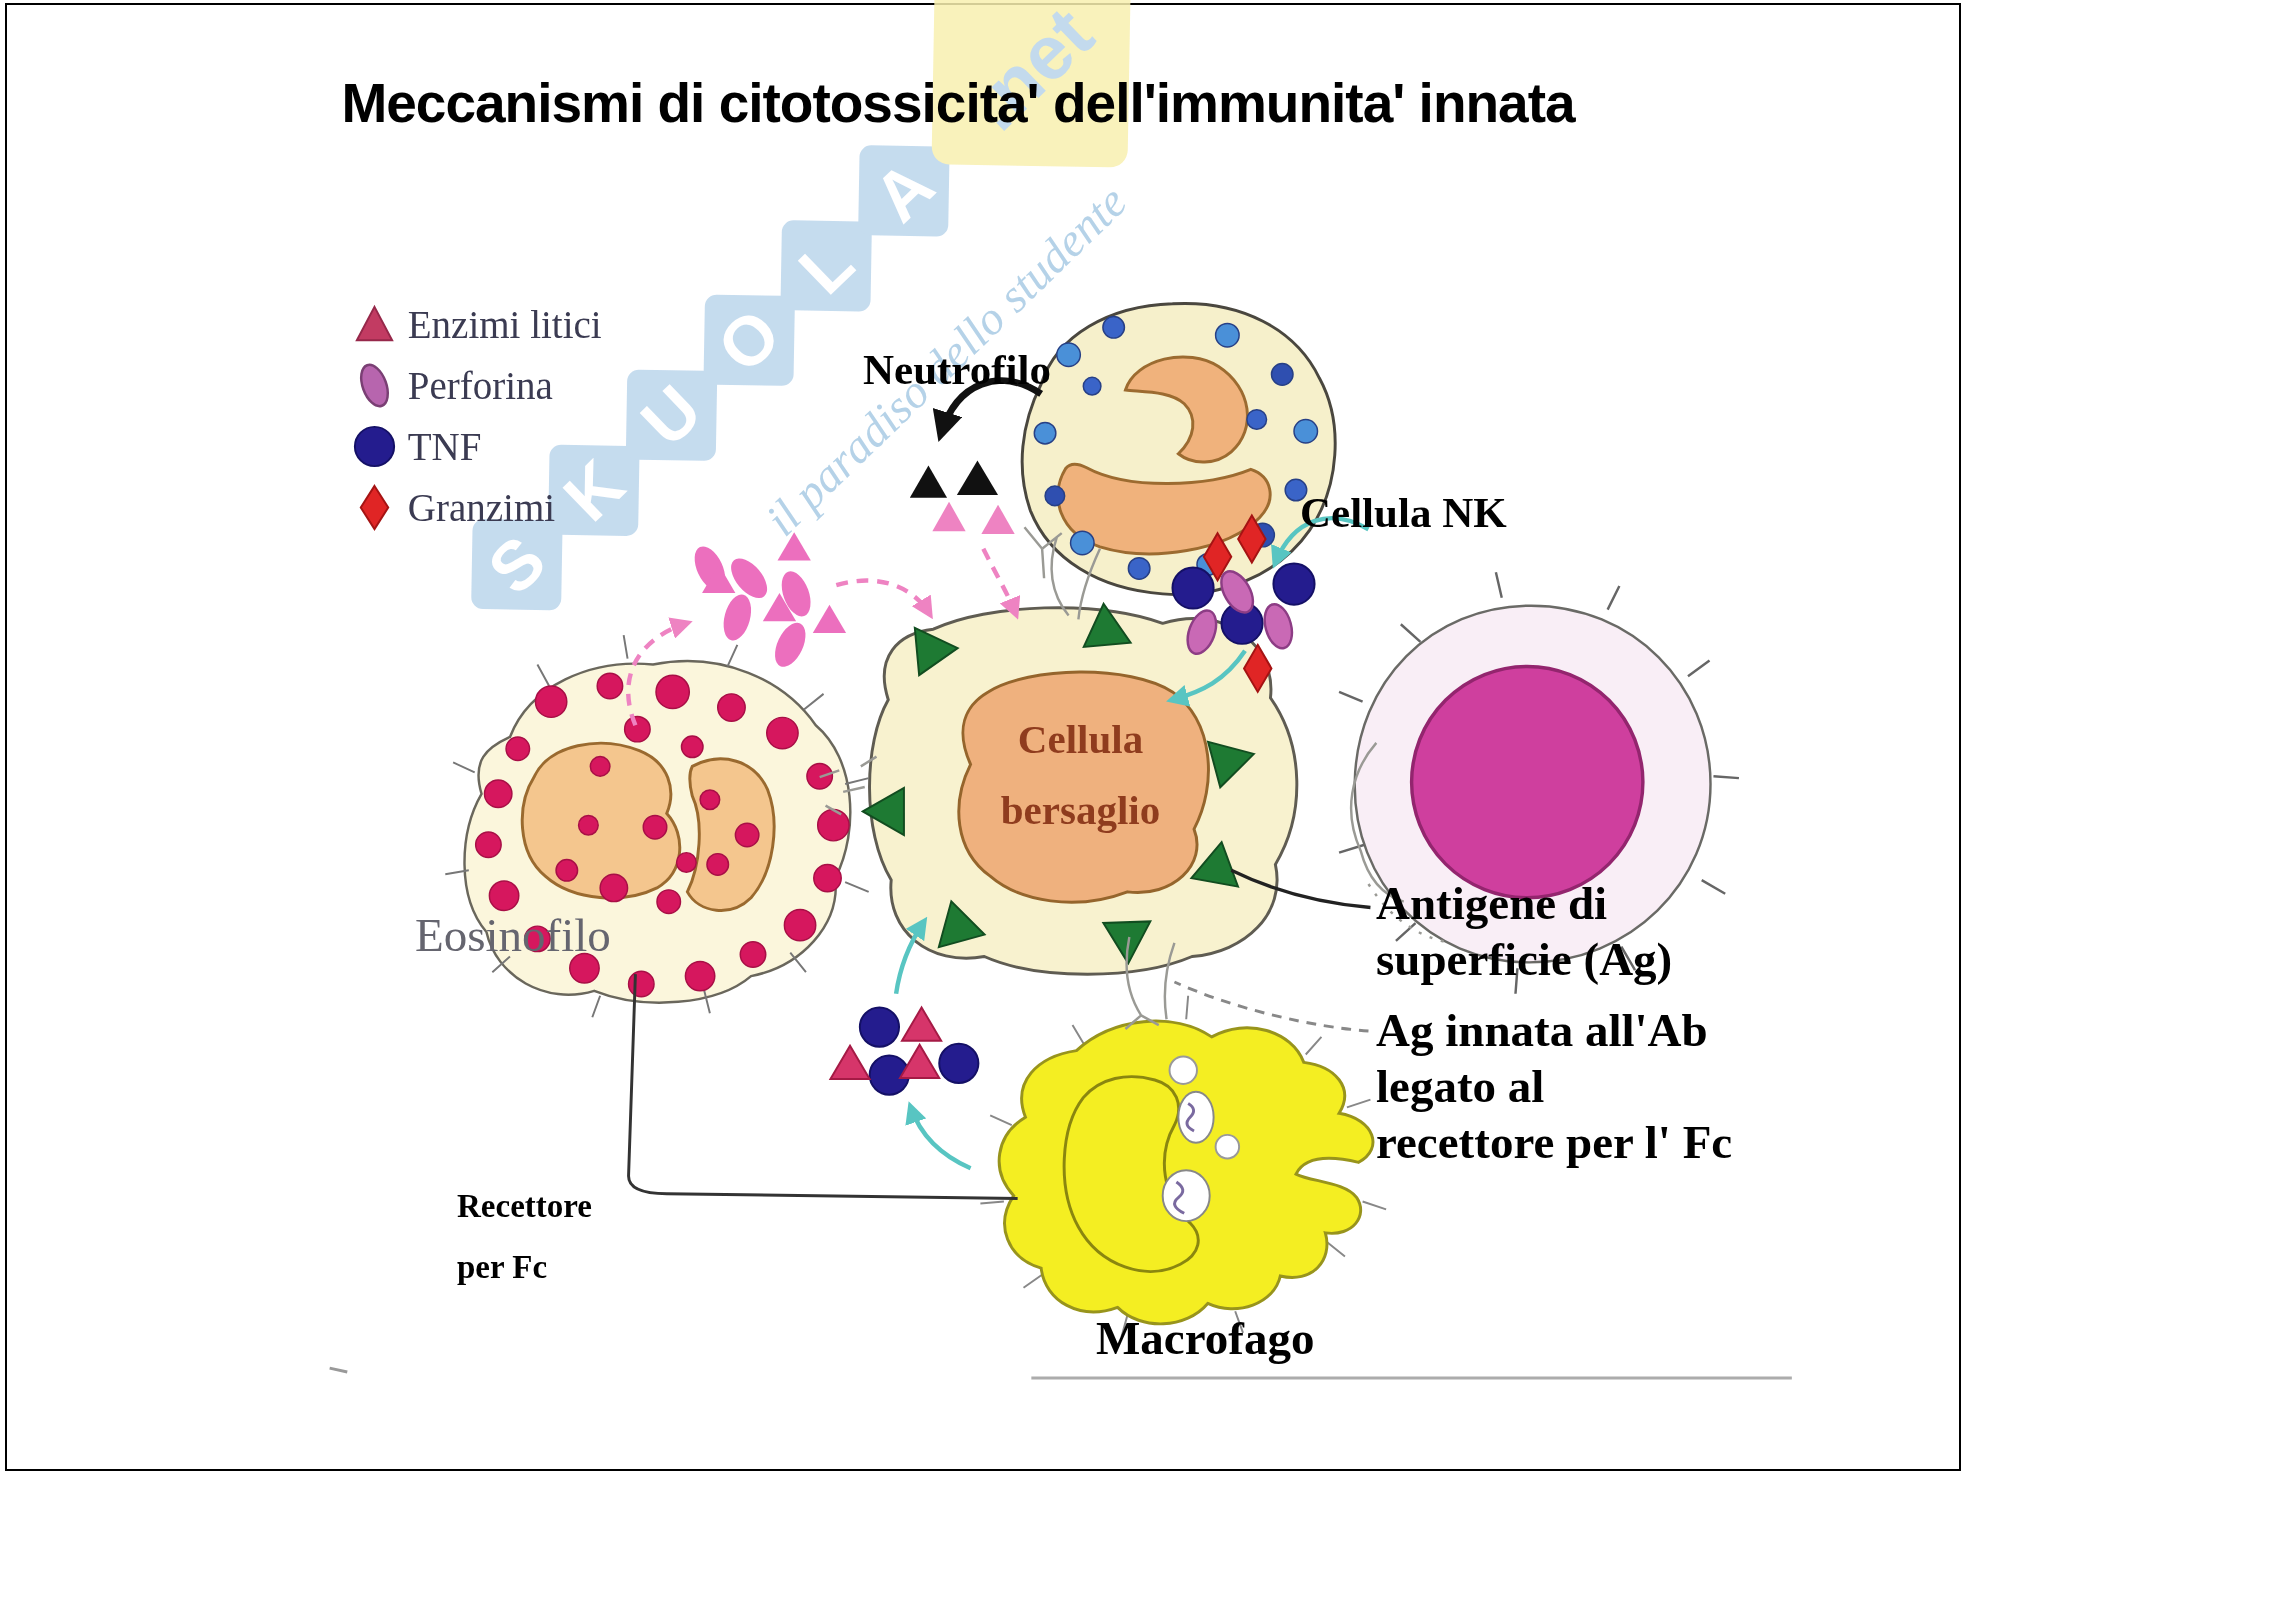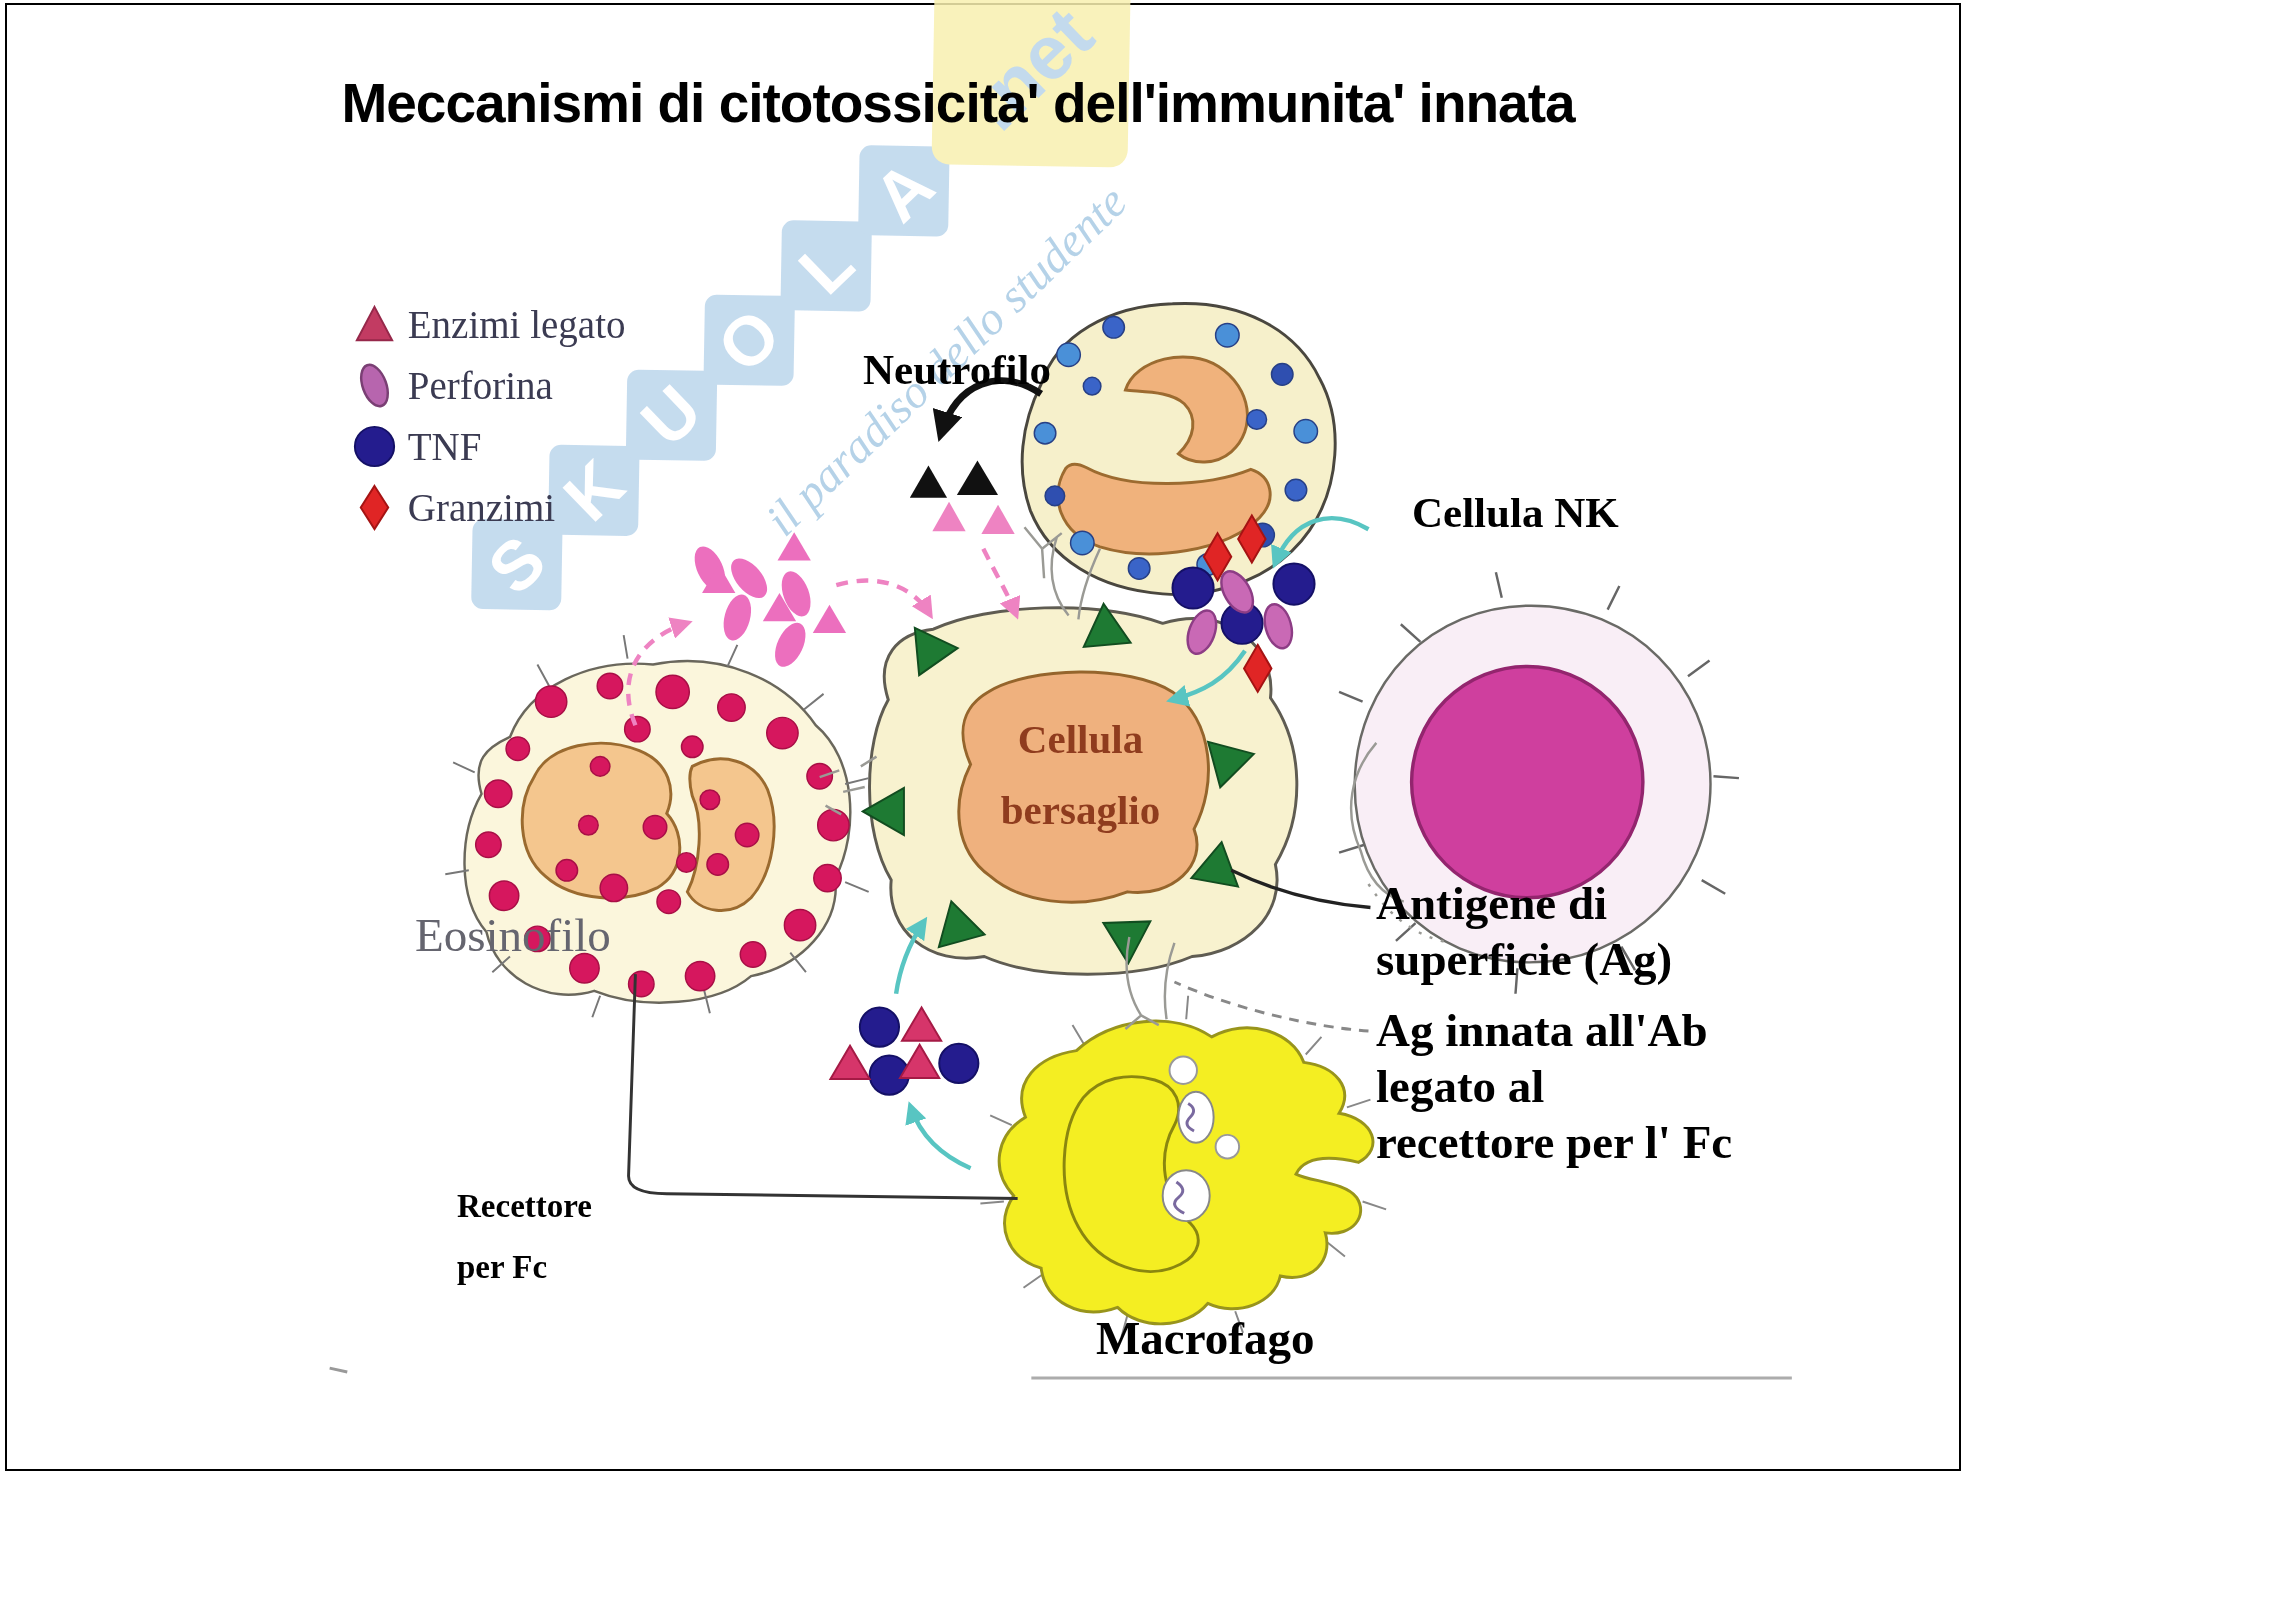--- a/index.html
+++ b/index.html
@@ -246,21 +246,21 @@
 
   <div class="lbl title">Meccanismi di citotossicita' dell'immunita' innata</div>
 
   <div class="lbl legend" style="left:349px;top:294px;">
     <div class="legend-row">
       <span class="ic">
         <svg width="51" height="51" viewBox="0 0 52 52">
             <polygon points="26,8 44,42 8,42" fill="#c23b62" stroke="#96284a" stroke-width="2"></polygon>
           </svg>
       </span>
-      <span class="tx">Enzimi legato</span>
+      <span class="tx">Enzimi litici</span>
     </div>
     <div class="legend-row">
       <span class="ic">
         <svg width="51" height="51" viewBox="0 0 52 52">
             <ellipse cx="26" cy="26" rx="12" ry="22" transform="rotate(-20 26 26)" fill="#b765ae" stroke="#7a3f74" stroke-width="2.5"></ellipse>
           </svg>
       </span>
       <span class="tx">Perforina</span>
     </div>
     <div class="legend-row">
@@ -275,21 +275,21 @@
       <span class="ic">
         <svg width="51" height="51" viewBox="0 0 52 52">
             <polygon points="26,4 40,26 26,48 12,26" fill="#e02525" stroke="#a51313" stroke-width="2"></polygon>
           </svg>
       </span>
       <span class="tx">Granzimi</span>
     </div>
   </div>
 
   <div class="lbl cell-label" style="left:863px;top:345px;">Neutrofilo</div>
-  <div class="lbl cell-label" style="left:1412px;top:488px;">Cellula NK</div>
+  <div class="lbl cell-label" style="left:1300px;top:488px;">Cellula NK</div>
 
   <div class="lbl target-label">
     <div>Cellula</div>
     <div>bersaglio</div>
   </div>
 
   <div class="lbl eos" style="left:370px;top:908px;">Eosinofilo</div>
   <div class="lbl cell-label" style="left:1096px;top:1311px;font-size:47px;">Macrofago</div>
 
   <div class="lbl note" style="left:1376px;top:875px;">

